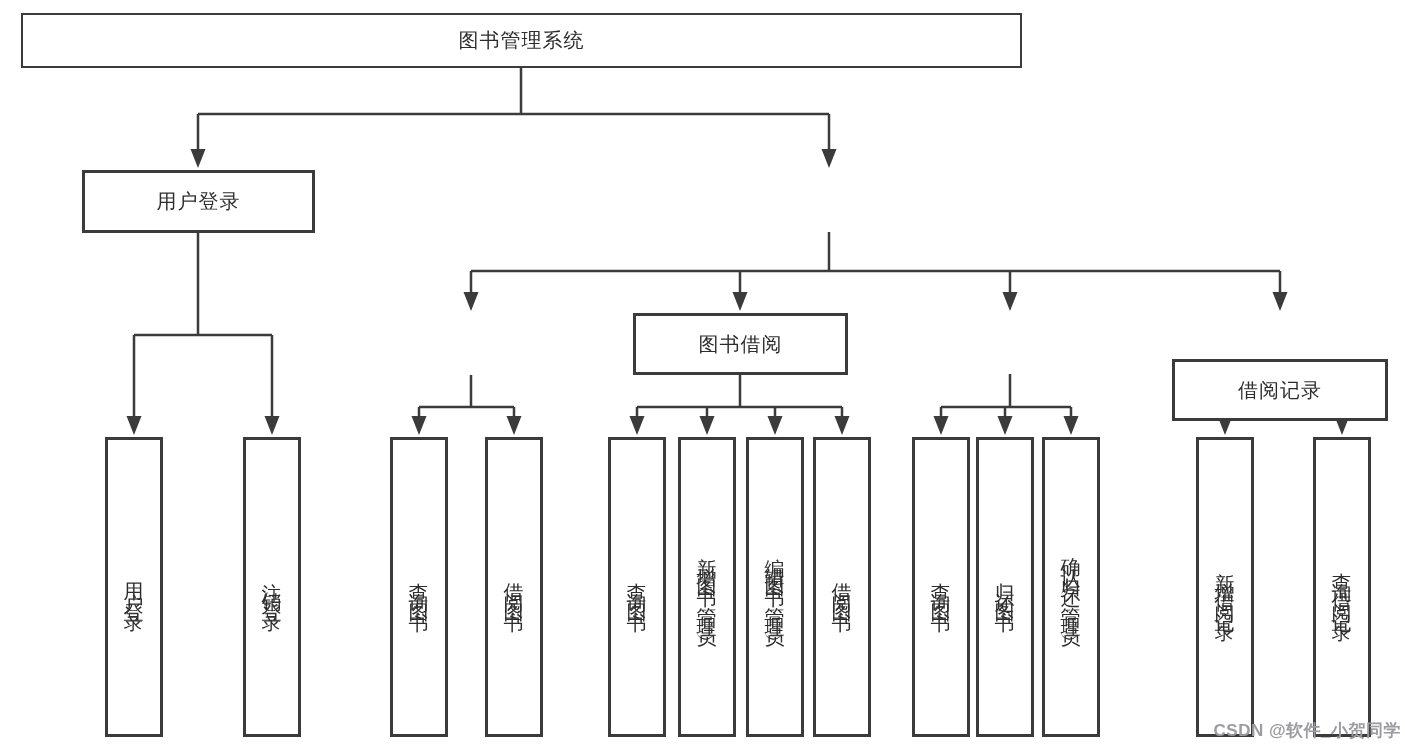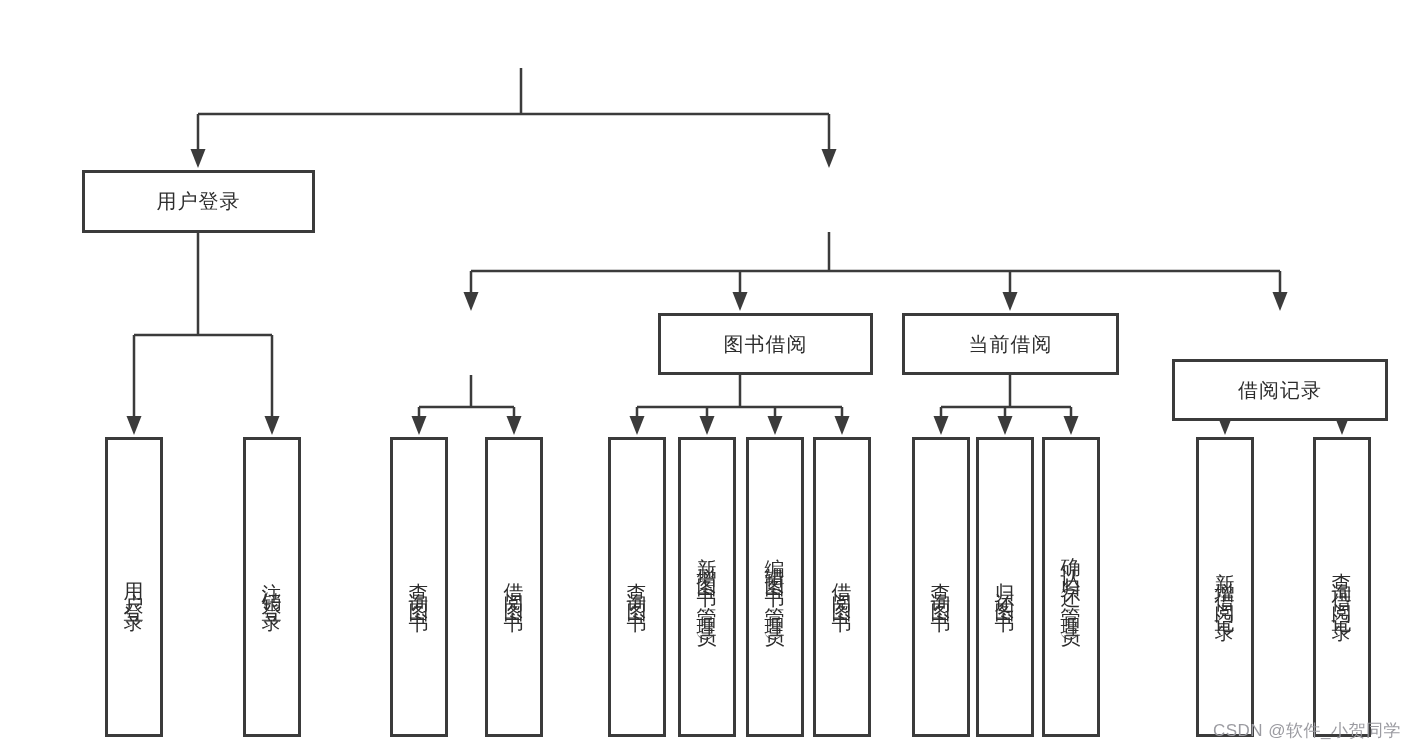--- a/index.html
+++ b/index.html
@@ -48,20 +48,21 @@
   }
   .watermark {
     position: absolute;
     top: 719px;
     right: 4px;
     font-size: 17px;
     color: #9b9ba1;
     letter-spacing: 0.5px;
     z-index: 5;
     white-space: nowrap;
+    font-weight: bold;
   }
 </style>
 </head>
 <body>
 
 <div id="stage">
 
   <svg id="connectors" viewBox="0 0 1405 747" xmlns="http://www.w3.org/2000/svg">
     <g stroke="#3b3b3b" stroke-width="2.5" fill="none">
 
@@ -95,30 +96,30 @@
       <polygon points="767.5,416 782.5,416 775,435"></polygon>
       <polygon points="834.5,416 849.5,416 842,435"></polygon>
       <polygon points="933.5,416 948.5,416 941,435"></polygon>
       <polygon points="997.5,416 1012.5,416 1005,435"></polygon>
       <polygon points="1063.5,416 1078.5,416 1071,435"></polygon>
       <polygon points="1217.5,416 1232.5,416 1225,435"></polygon>
       <polygon points="1334.5,416 1349.5,416 1342,435"></polygon>
     </g>
   </svg>
 
+  <div class="node root">
+    <span>图书管理系统</span>
+  </div>
 
   <div class="node lvl2" style="left:82px; width:233px;">
     <span>用户登录</span>
   </div>
 
-  <div class="node lvl3" style="left:658px; width:215px;">
+  <div class="node lvl3" style="left:633px; width:215px;">
     <span>图书借阅</span>
-  </div>
-  <div class="node lvl3" style="left:902px; width:217px;">
-    <span>当前借阅</span>
   </div>
   <div class="node lvl3" style="left:1172px; width:216px;margin-top:46px;">
     <span>借阅记录</span>
   </div>
 
   <div class="node leaf" style="left:105px;">
     <span class="vtext">用户登录</span>
   </div>
   <div class="node leaf" style="left:243px;">
     <span class="vtext">注销登录</span>

